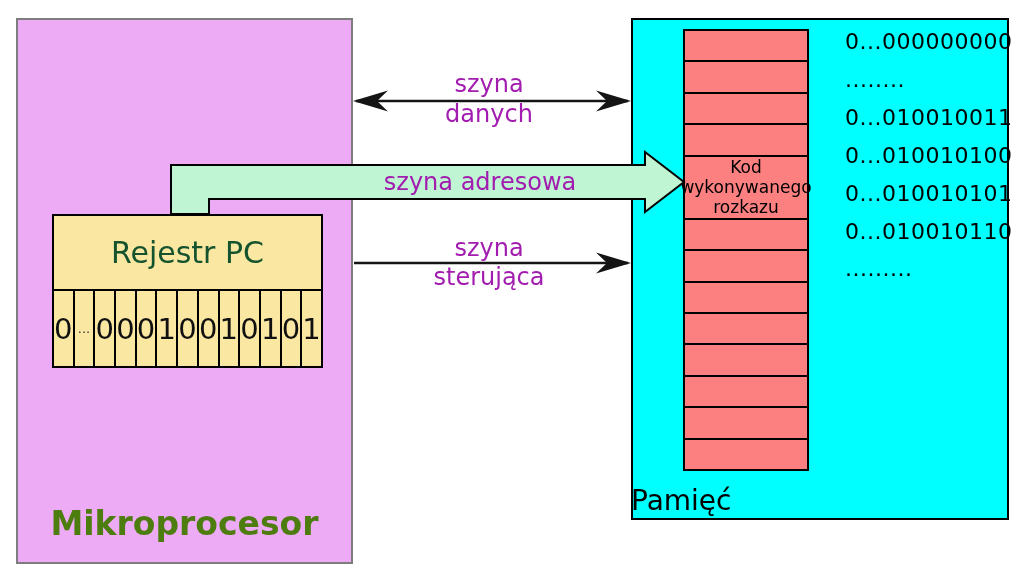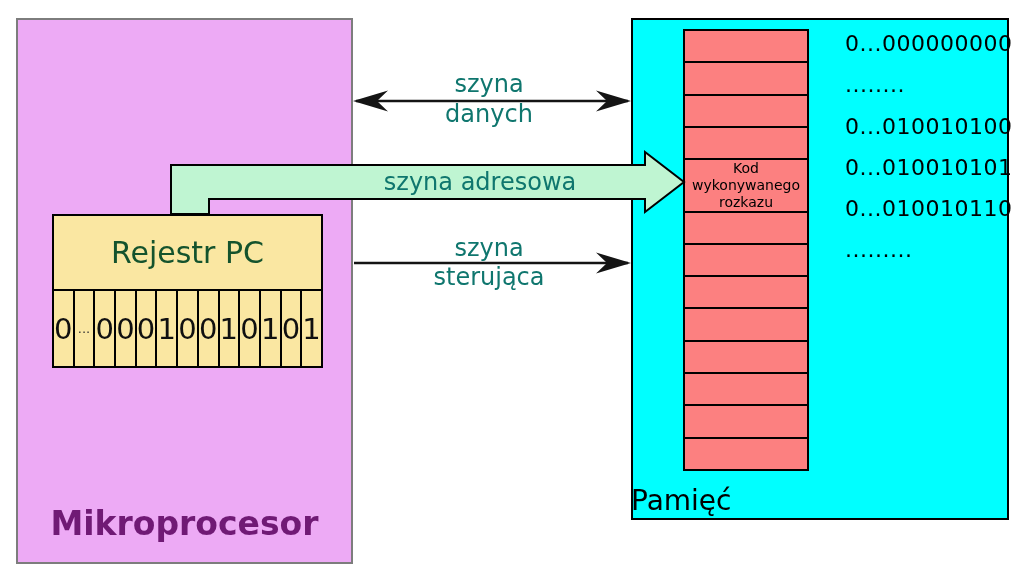--- a/index.html
+++ b/index.html
@@ -3,21 +3,21 @@
 <meta charset="utf-8">
 <style>
   html,body{margin:0;padding:0;background:#ffffff;}
   .canvas{position:relative;width:1024px;height:576px;background:#ffffff;
           font-family:"DejaVu Sans",sans-serif;overflow:hidden;}
 
   
   .mp-box{position:absolute;left:16px;top:18px;width:337px;height:546px;
           background:#edaaf5;border:2px solid #7d7d7d;box-sizing:border-box;}
   .mp-label{position:absolute;left:16px;top:504px;width:337px;text-align:center;
-            font-size:33px;font-weight:bold;color:#701a75;}
+            font-size:33px;font-weight:bold;color:#4d7c0f;}
 
   
   .reg-box{position:absolute;left:52px;top:214px;width:271px;height:154px;
            background:#fae7a2;border:2px solid #000;box-sizing:border-box;
            display:flex;flex-direction:column;}
   .reg-title{height:73px;display:flex;align-items:center;justify-content:center;
              font-size:30px;color:#14532d;border-bottom:2px solid #000;}
   .reg-bits{flex:1;display:flex;}
   .bit{flex:1;border-left:2px solid #000;display:flex;align-items:center;
        justify-content:center;font-size:29px;color:#101010;overflow:hidden;}
@@ -28,32 +28,32 @@
   .mem-box{position:absolute;left:631px;top:18px;width:378px;height:502px;
            background:#00ffff;border:2px solid #000;box-sizing:border-box;}
   .mem-label{position:absolute;left:631px;top:484px;width:378px;text-align:left;
              font-size:28px;color:#000;}
 
   
   .mem-cells{position:absolute;left:683px;top:29px;width:126px;height:442px;
              background:#fc8080;border:2px solid #000;box-sizing:border-box;
              display:flex;flex-direction:column;}
   .mem-cell{flex:1;border-bottom:2px solid #000;display:flex;align-items:center;
-            justify-content:center;text-align:center;font-size:14px;line-height:1.2;
+            justify-content:center;text-align:center;font-size:17px;line-height:1.2;
             padding:0 3px;color:#000;}
   .mem-cell:last-child{border-bottom:none;}
 
   
   .addr-col{position:absolute;left:845px;top:29px;height:442px;width:180px;
             display:flex;flex-direction:column;gap:12px;}
   .addr{flex:1;display:flex;align-items:center;font-size:22px;color:#000;
         white-space:nowrap;letter-spacing:0.5px;}
 
   
-  .bus-label{position:absolute;color:#0f766e;font-size:24px;white-space:nowrap;
+  .bus-label{position:absolute;color:#a21caf;font-size:24px;white-space:nowrap;
              transform:translate(-50%,-50%);}
 
   .overlay{position:absolute;left:0;top:0;width:1024px;height:576px;pointer-events:none;}
 </style>
 </head>
 <body>
 
 <div class="canvas">
 
   <div class="mp-box"></div>
@@ -93,20 +93,21 @@
     <div class="mem-cell"></div>
     <div class="mem-cell"></div>
     <div class="mem-cell"></div>
     <div class="mem-cell"></div>
     <div class="mem-cell"></div>
   </div>
 
   <div class="addr-col">
     <div class="addr">0...000000000</div>
     <div class="addr">........</div>
+    <div class="addr">0...010010011</div>
     <div class="addr">0...010010100</div>
     <div class="addr">0...010010101</div>
     <div class="addr">0...010010110</div>
     <div class="addr">.........</div>
     <div class="addr"></div>
     <div class="addr"></div>
     <div class="addr"></div>
     <div class="addr"></div>
     <div class="addr"></div>
   </div>

